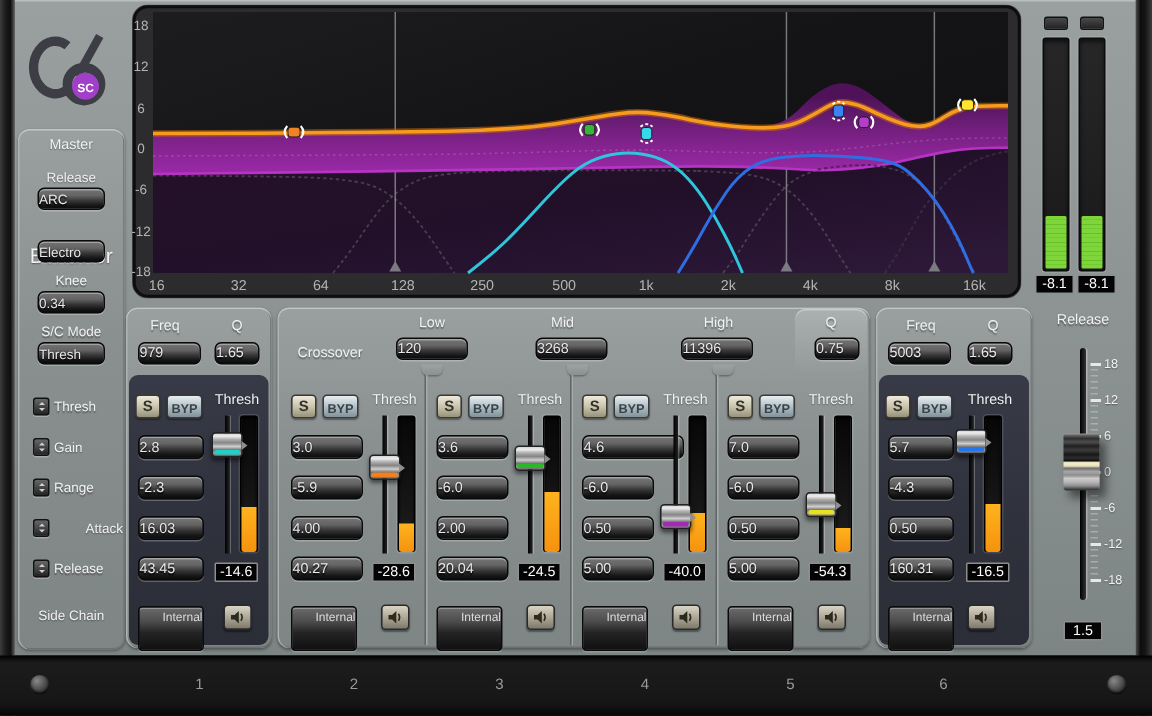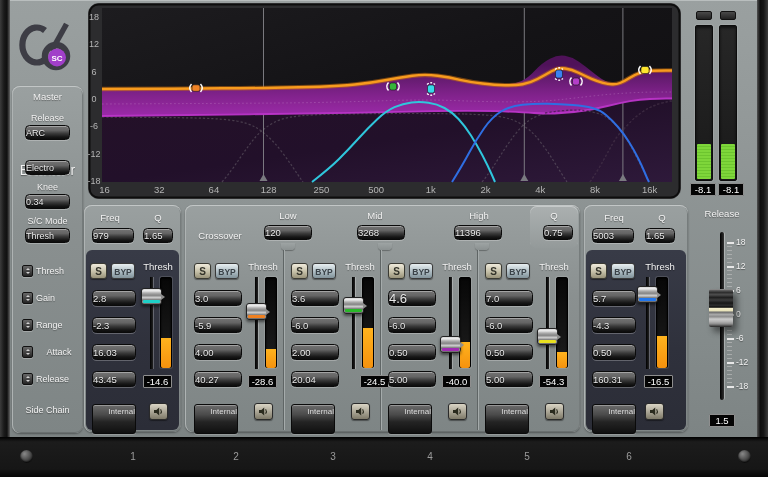--- a/index.html
+++ b/index.html
@@ -110,21 +110,21 @@
     <div class="lbw" style="left:36px;top:293px;width:46px;font-size:9px;text-align:left">Gain</div>
     <div class="spin" style="left:22px;top:319px">
       <i class="su"></i>
       <i class="sd"></i>
     </div>
     <div class="lbw" style="left:36px;top:320px;width:46px;font-size:9px;text-align:left">Range</div>
     <div class="spin" style="left:22px;top:346px">
       <i class="su"></i>
       <i class="sd"></i>
     </div>
-    <div class="lbw" style="left:36px;top:347px;width:46px;font-size:9px;text-align:center">Attack</div>
+    <div class="lbw" style="left:36px;top:347px;width:46px;font-size:9px;text-align:right">Attack</div>
     <div class="spin" style="left:22px;top:373px">
       <i class="su"></i>
       <i class="sd"></i>
     </div>
     <div class="lbw" style="left:36px;top:374px;width:46px;font-size:9px;text-align:left">Release</div>
     <div class="lbw" style="left:12px;top:405px;width:71px;font-size:9px">Side Chain</div>
     <div class="panel" style="left:84px;top:205px;width:97px;height:227px"></div>
     <div class="dark" style="left:86px;top:250px;width:93px;height:180px"></div>
     <div class="lbw" style="left:88px;top:212px;width:44px;font-size:9.5px">Freq</div>
     <div class="lbw" style="left:144px;top:212px;width:28px;font-size:9.5px">Q</div>
@@ -198,32 +198,32 @@
     <div class="vb" style="left:291px;top:317px;width:48px;height:16px;font-size:9.5px;line-height:15px">-6.0</div>
     <div class="vb" style="left:291px;top:344px;width:48px;height:16px;font-size:9.5px;line-height:15px">2.00</div>
     <div class="vb" style="left:291px;top:371px;width:48px;height:16px;font-size:9.5px;line-height:15px">20.04</div>
     <div class="track" style="left:352px;top:277px;height:92px"></div>
     <div class="meter" style="left:362px;top:277px;height:91px"></div>
     <div class="mfill" style="left:363px;top:328px;height:40px"></div>
     <div class="knob" style="left:343px;top:297px">
       <div class="kstripe" style="background:#28b828"></div>
       <div class="karrow"></div>
     </div>
-    <div class="ro" style="left:360px;top:375px;width:29px">-24.5</div>
+    <div class="ro" style="left:345px;top:375px;width:29px">-24.5</div>
     <div class="ibtn" style="left:291px;top:404px">Internal</div>
     <div class="spk" style="left:351px;top:403px">
       <svg width="11" height="11" viewBox="0 0 11 11">
         <path d="M1,4 L3.4,4 L6.2,1.4 L6.2,9.6 L3.4,7 L1,7 Z" fill="#2a2a1e"></path>
         <path d="M7.6,3.2 Q9.2,5.5 7.6,7.8" fill="none" stroke="#2a2a1e" stroke-width="1.1"></path>
       </svg>
     </div>
     <div class="sbtn" style="left:388px;top:263px">S</div>
     <div class="bypbtn" style="left:409px;top:263px">BYP</div>
     <div class="lbw" style="left:427px;top:261px;width:60px;font-size:9.5px">Thresh</div>
-    <div class="vb" style="left:388px;top:290px;width:48px;height:16px;font-size:13px;line-height:15px">4.6</div>
+    <div class="vb" style="left:388px;top:290px;width:68px;height:16px;font-size:10px;line-height:15px">4.6</div>
     <div class="vb" style="left:388px;top:317px;width:48px;height:16px;font-size:9.5px;line-height:15px">-6.0</div>
     <div class="vb" style="left:388px;top:344px;width:48px;height:16px;font-size:9.5px;line-height:15px">0.50</div>
     <div class="vb" style="left:388px;top:371px;width:48px;height:16px;font-size:9.5px;line-height:15px">5.00</div>
     <div class="track" style="left:449px;top:277px;height:92px"></div>
     <div class="meter" style="left:459px;top:277px;height:91px"></div>
     <div class="mfill" style="left:460px;top:342px;height:26px"></div>
     <div class="knob" style="left:440px;top:336px">
       <div class="kstripe" style="background:#a02cb2"></div>
       <div class="karrow"></div>
     </div>

